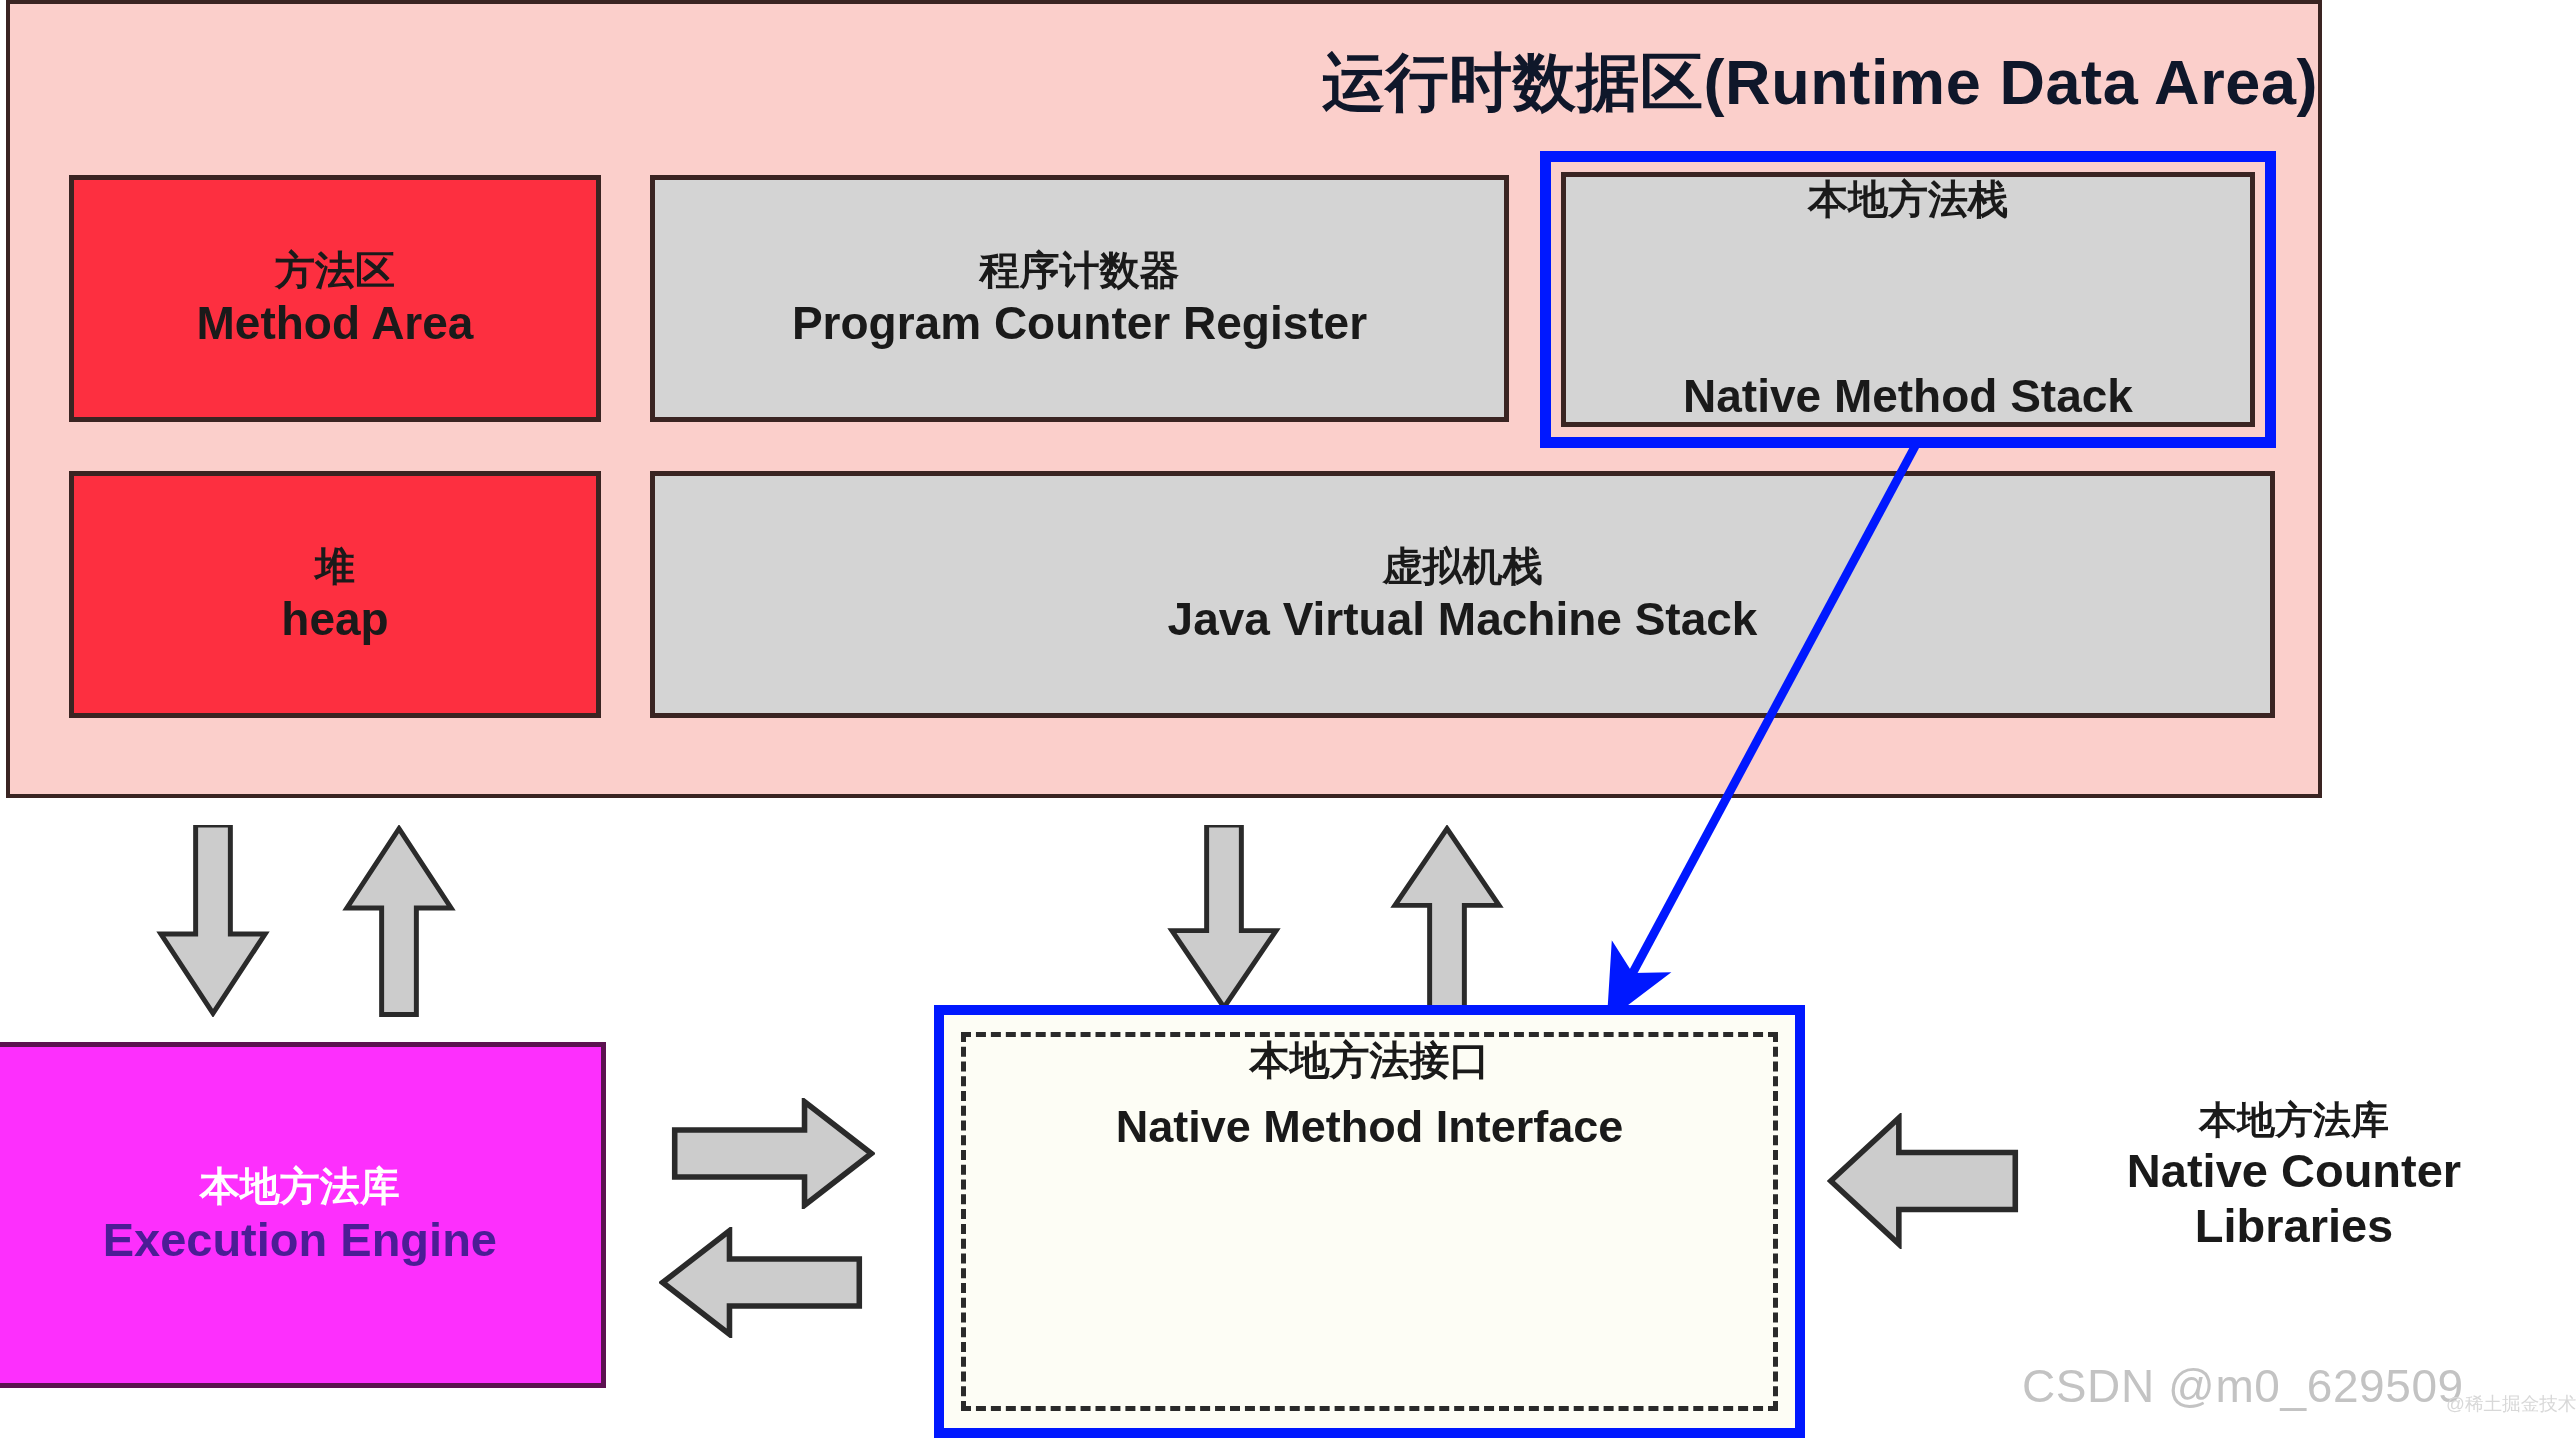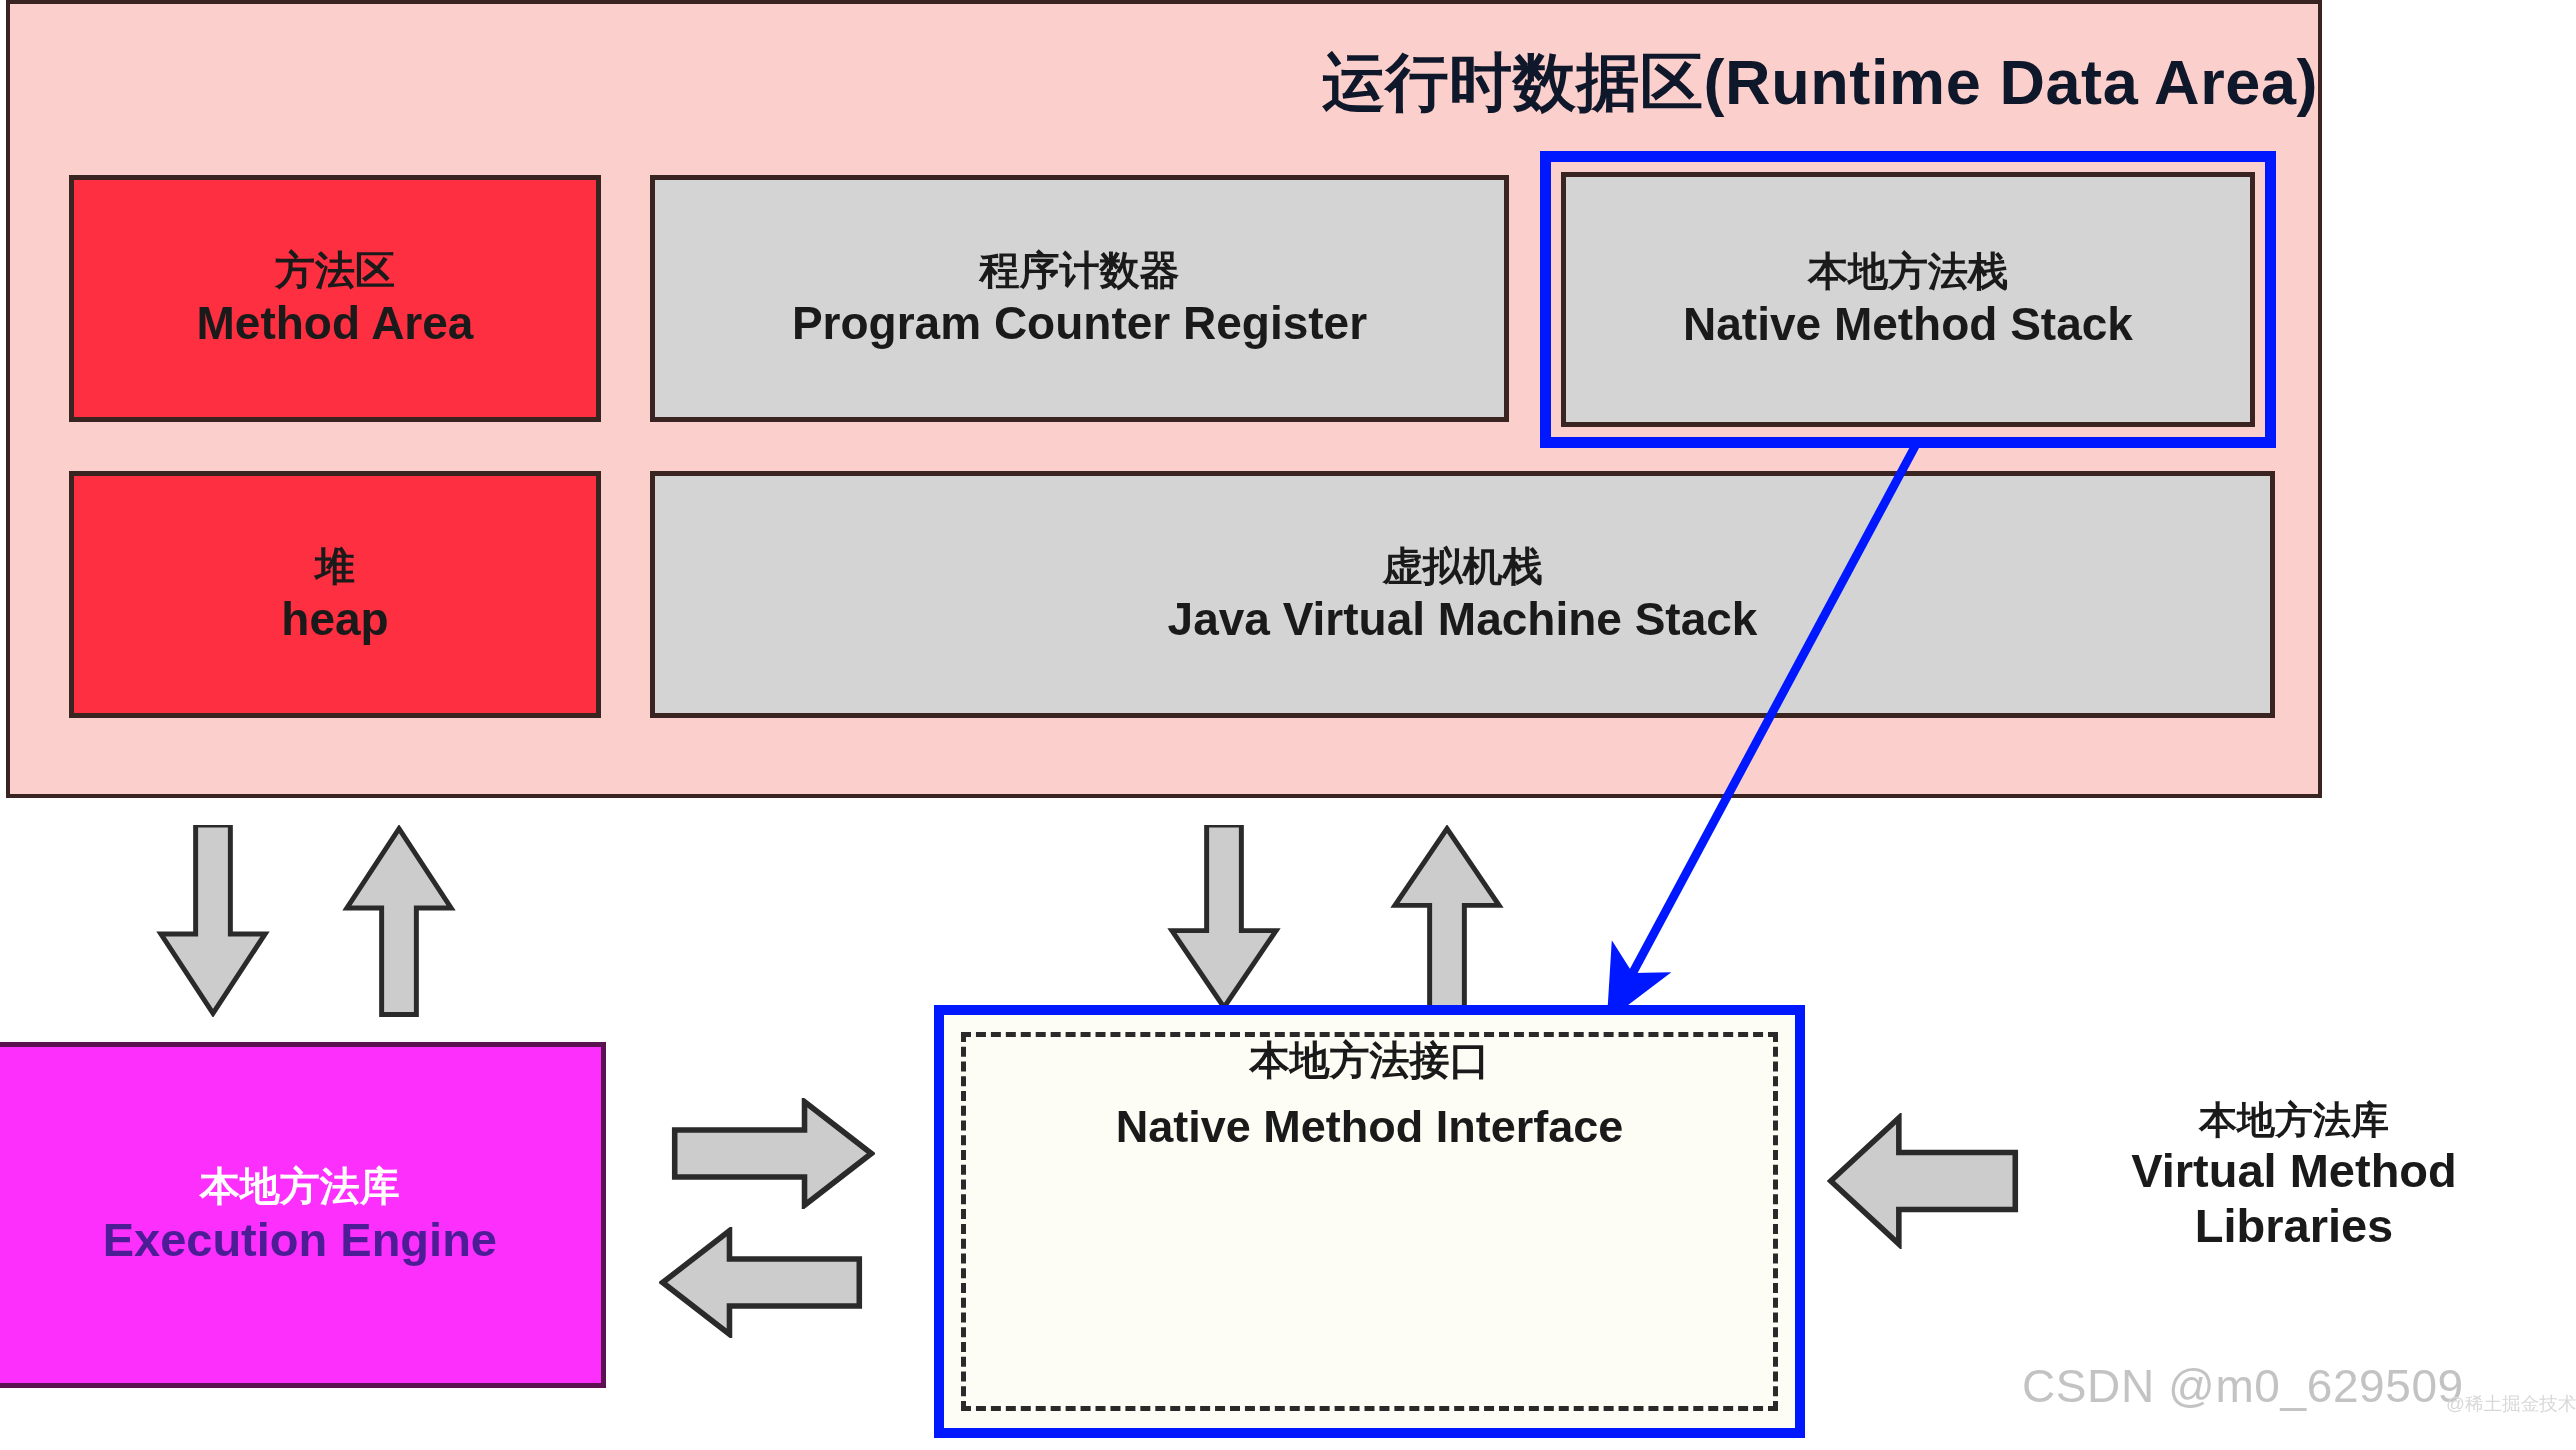--- a/index.html
+++ b/index.html
@@ -72,21 +72,21 @@
   #box-method-area      { left: 69px;  top: 175px;  width: 532px;  height: 247px; }
   #box-pcr              { left: 650px; top: 175px;  width: 859px; height: 247px; }
   #box-native-stack     { left: 1540px; top: 151px;  width: 736px; height: 297px;
                           border: 11px solid #0018ff; background: #fbcfcb; padding: 10px; }
   #box-native-stack .inner {
     width: 100%; height: 100%;
     box-sizing: border-box;
     border: 5.6px solid #3a2422;
     background: #d4d4d4;
     display: flex; flex-direction: column;
-    align-items: center; justify-content: center;
+    align-items: center; justify-content: space-between;
   }
   #box-heap             { left: 69px;  top: 471px;  width: 532px;  height: 247px; }
   #box-jvm-stack        { left: 650px; top: 471px;  width: 1625px; height: 247px; }
 
   
   #box-exec-engine {
     position: absolute;
     left: -6.2px;
     top: 1042px;
     width: 612px;
@@ -275,21 +275,21 @@
 
   <div id="box-nmi">
     <div class="dashed">
       <span class="cn">本地方法接口</span>
       <span class="en">Native Method Interface</span>
     </div>
   </div>
 
   <div id="label-nml">
     <span class="cn">本地方法库</span>
-    <span class="en1">Virtual Method</span>
+    <span class="en1">Native Counter</span>
     <span class="en2">Libraries</span>
   </div>
 
   <div id="watermark-csdn">CSDN @m0_629509</div>
   <div id="watermark-juejin">@稀土掘金技术社区</div>
 
 </div>
 
 
 </body></html>

